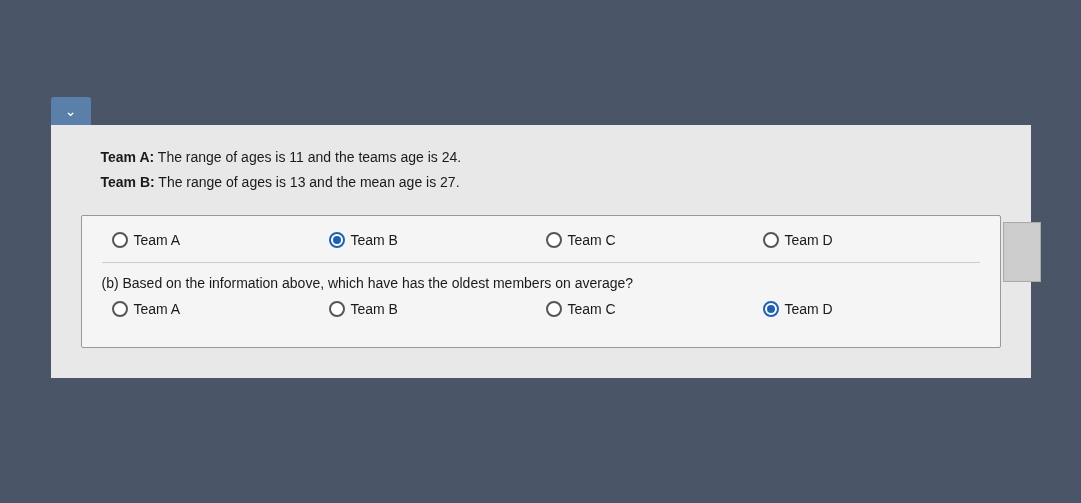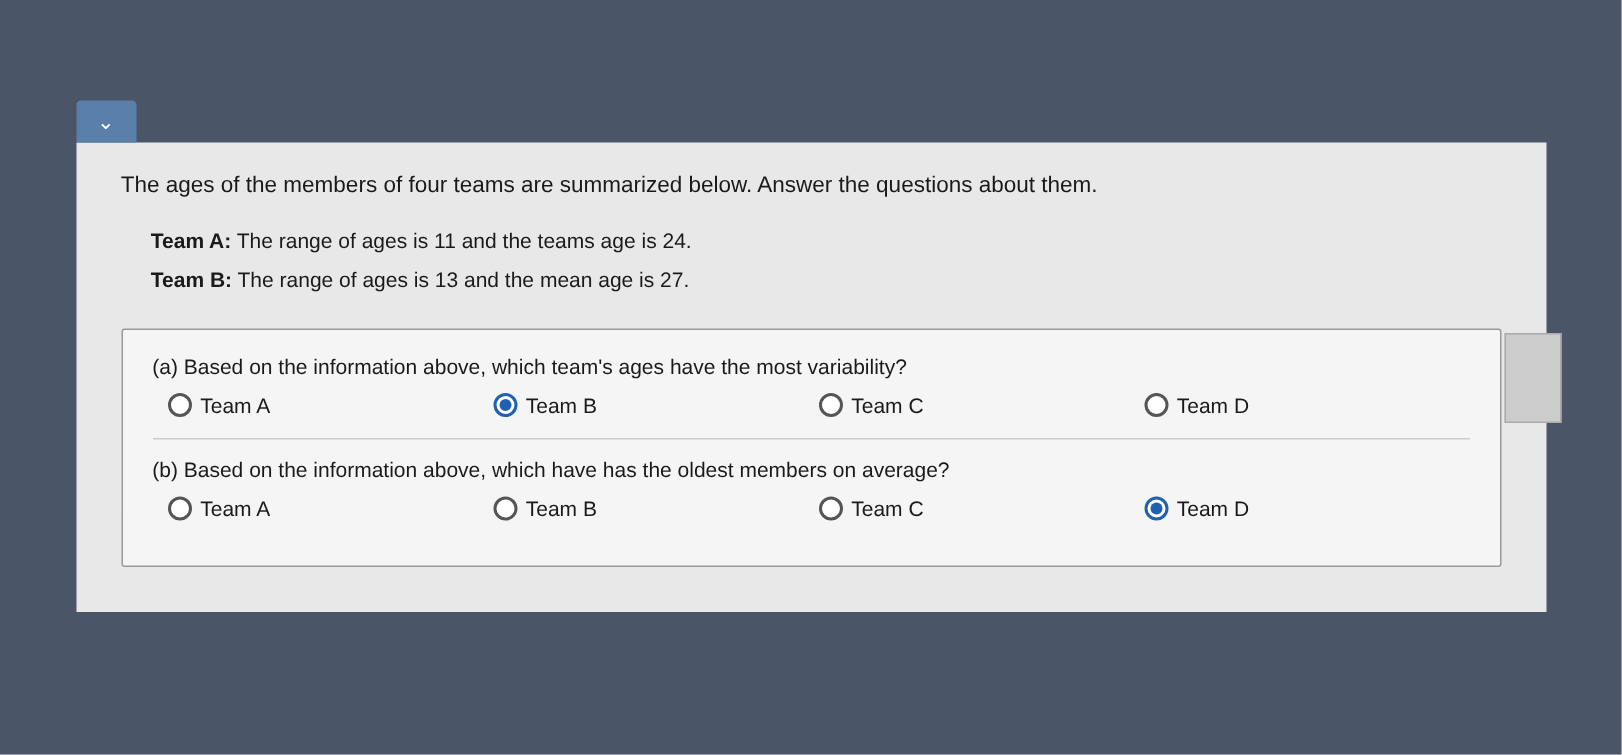--- a/index.html
+++ b/index.html
@@ -140,35 +140,33 @@
   </style>
 </head>
 <body>
 
 <div class="outer-container">
 
   <div class="top-bar">
     <span class="chevron-down">⌄</span>
   </div>
 
-  <p class="intro-text">The ages of the members of four teams are summarized below. Answer the questions about them.</p>
 
   <div class="teams-info">
     <p>
       <strong>Team A:</strong> The <span class="underline">range</span> of ages is 11 and the <span class="underline">teams</span> age is 24.
     </p>
     <p>
       <strong>Team B:</strong> The range of ages is 13 and the mean age is 27.
     </p>
   </div>
 
   <div class="question-box">
 
     <div class="question-row">
-      <span class="question-label">(a) Based on the information above, which team's ages have the most variability?</span>
       <div class="options-row">
         <div class="option">
           <div class="radio-outer"></div>
           <span>Team A</span>
         </div>
         <div class="option">
           <div class="radio-outer selected">
             <div class="radio-inner"></div>
           </div>
           <span>Team B</span>

